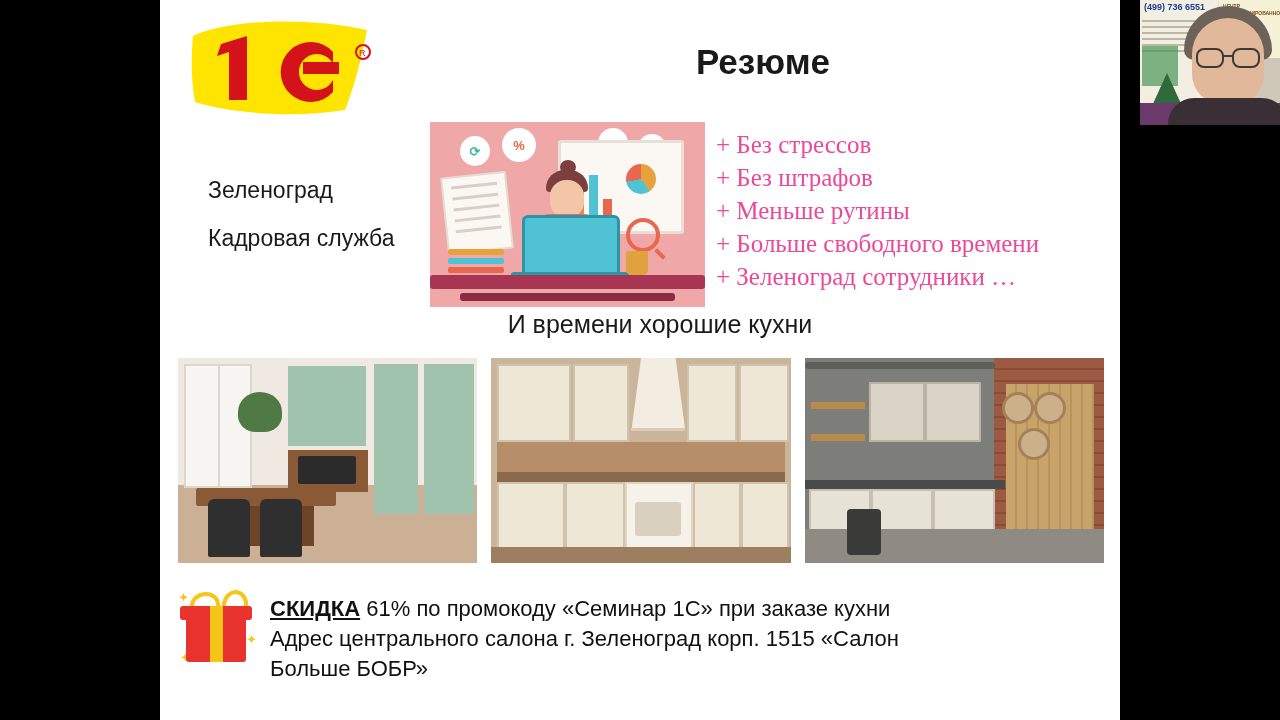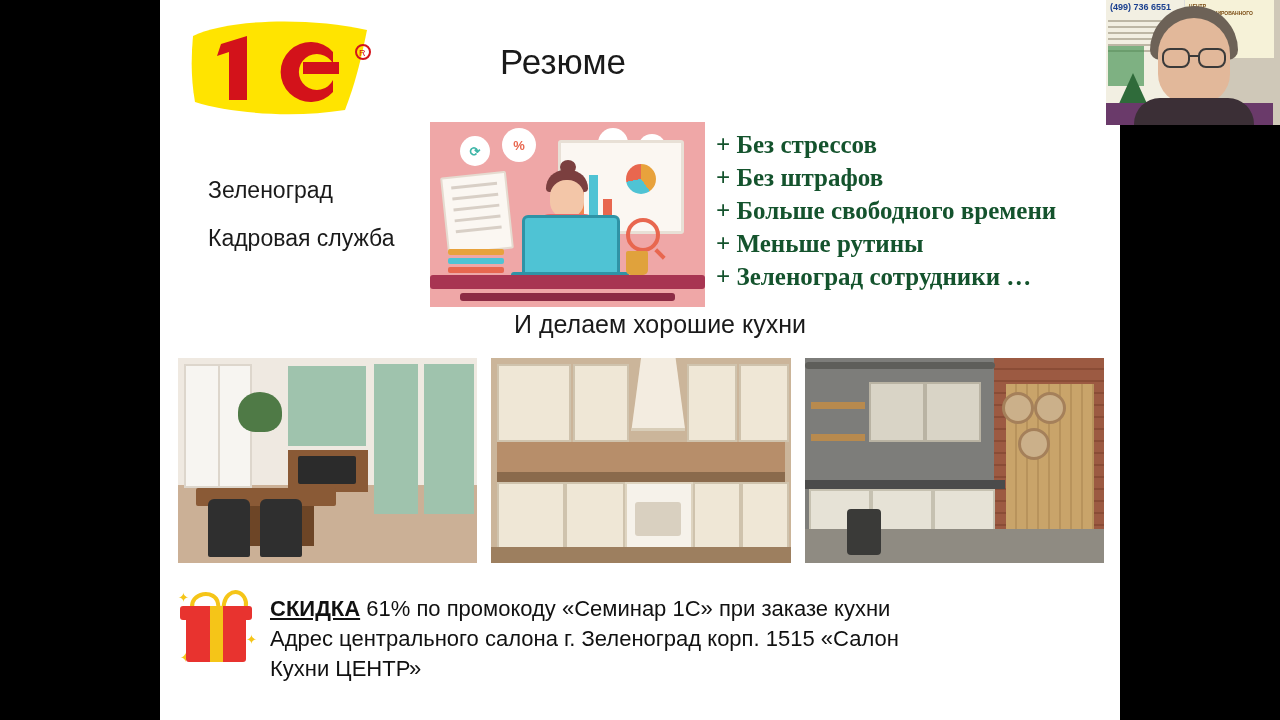--- a/index.html
+++ b/index.html
@@ -36,24 +36,25 @@
     top: 14px;
     width: 195px;
     height: 110px;
   }
   
   .title {
     position: absolute;
     left: 340px;
     top: 42px;
     width: 330px;
-    text-align: left;
+    text-align: right;
     font-size: 35px;
     color: #1a1a1a;
     font-family: "Liberation Sans", sans-serif;
+    font-weight: bold;
   }
   
   .left-label {
     position: absolute;
     font-size: 23px;
     color: #1a1a1a;
   }
   .left-label.l1 { left: 48px; top: 177px; }
   .left-label.l2 { left: 48px; top: 225px; }
 
@@ -244,23 +245,22 @@
   .bullets {
     position: absolute;
     left: 556px;
     top: 128px;
     width: 400px;
   }
   .bullets div {
     font-family: "Liberation Serif", serif;
     font-size: 25px;
     line-height: 33px;
-    color: #14532d;
+    color: #ec4899;
     white-space: nowrap;
-    font-weight: bold;
   }
   
   .caption {
     position: absolute;
     left: 0;
     top: 310px;
     width: 960px;
     text-align: center;
     font-size: 25px;
     color: #1a1a1a;
@@ -417,21 +417,21 @@
   .promo .disc {
     font-weight: bold;
     text-decoration: underline;
   }
 
   
   .webcam {
     position: absolute;
     right: 0;
     top: 0;
-    width: 174px;
+    width: 140px;
     height: 125px;
     overflow: hidden;
     background: #cfc8b8;
   }
   .webcam .bgposter {
     position: absolute;
     left: 0;
     top: 0;
     width: 110px;
     height: 125px;
@@ -604,26 +604,26 @@
         <span style="background:#e8674f"></span>
       </div>
       <div class="cup"></div>
       <div class="desk"></div>
       <div class="desk2"></div>
     </div>
 
     <div class="bullets">
       <div>+ Без стрессов</div>
       <div>+ Без штрафов</div>
+      <div>+ Меньше рутины</div>
       <div>+ Больше свободного времени</div>
-      <div>+ Меньше рутины</div>
       <div>+ Зеленоград сотрудники …</div>
     </div>
 
-    <div class="caption">И делаем хорошие кухни</div>
+    <div class="caption">И времени хорошие кухни</div>
 
     <div class="photos">
       <div class="photo p1">
         <div class="wall"></div>
         <div class="floor"></div>
         <div class="window"></div>
         <div class="plant"></div>
         <div class="cab cabA"></div>
         <div class="cab cabB"></div>
         <div class="cab cabC"></div>
@@ -680,21 +680,21 @@
         <div class="bowr"></div>
         <div class="box"></div>
         <div class="lid"></div>
         <div class="ribv"></div>
       </div>
       <div class="promo">
         <div>
           <span class="disc">СКИДКА</span><span> 61% по промокоду «Семинар 1С» при заказе кухни</span>
         </div>
         <div>Адрес центрального салона г. Зеленоград корп. 1515 «Салон</div>
-        <div>Кухни ЦЕНТР»</div>
+        <div>Больше БОБР»</div>
       </div>
     </div>
 
   </div>
 
   <div class="webcam">
     <div class="bgposter"></div>
     <div class="poster2">
       <div class="ptxt">ЦЕНТР СЕРТИФИЦИРОВАННОГО ОБУЧЕНИЯ</div>
       <div class="ptxt">ПРОФИТ</div>

